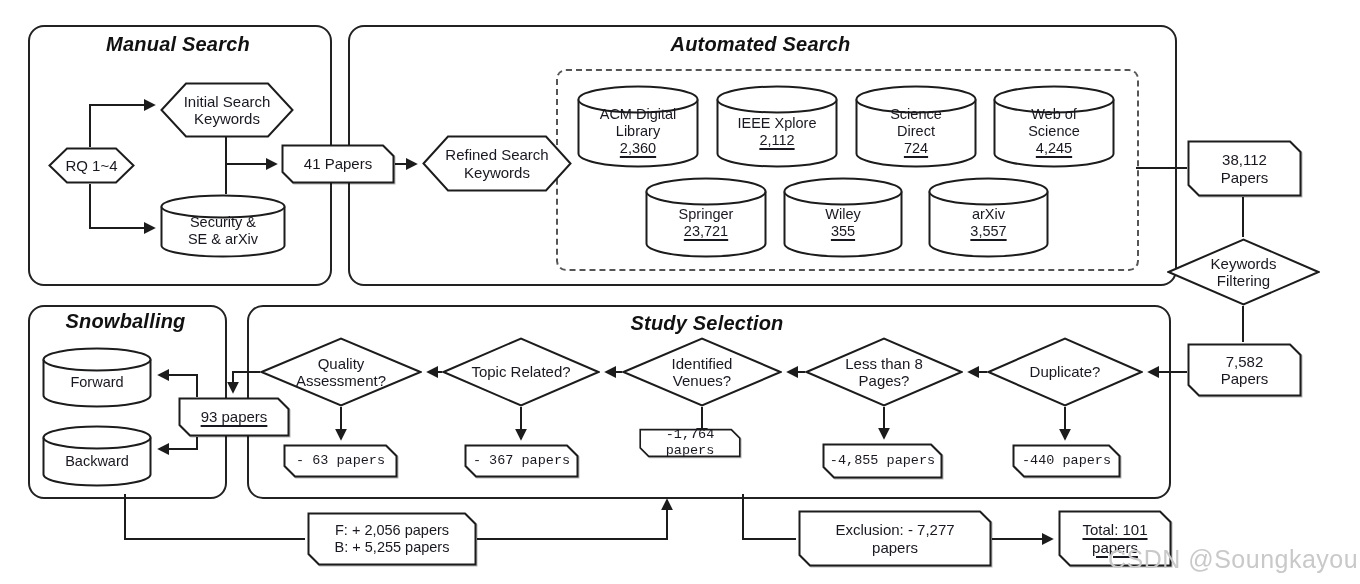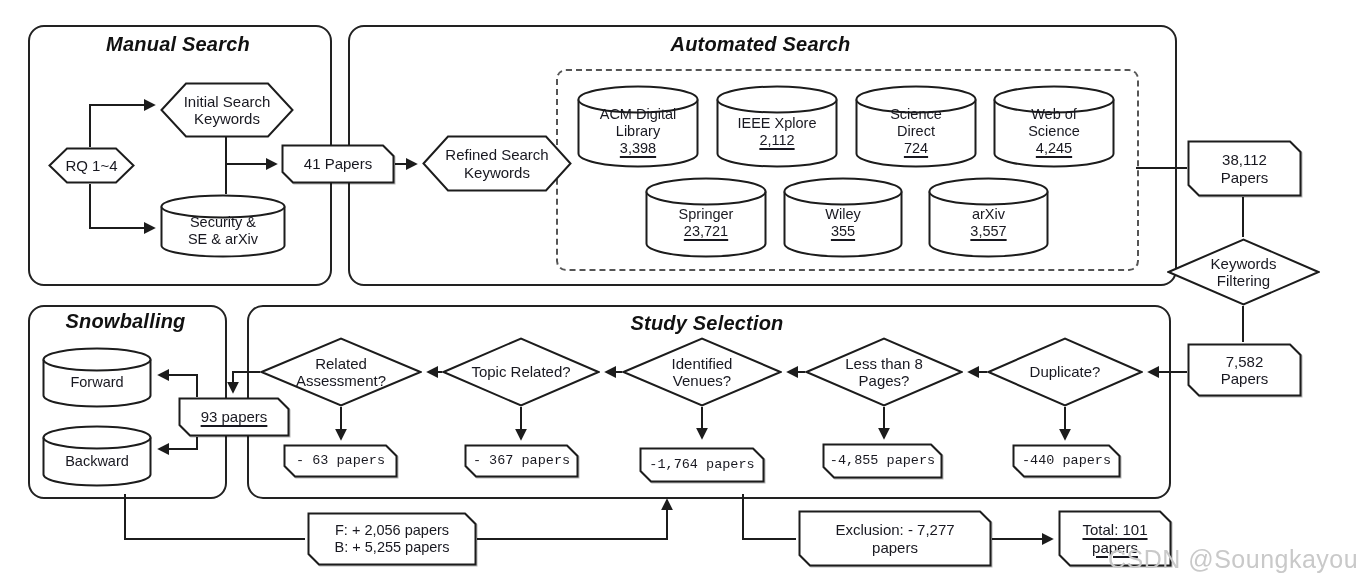--- a/index.html
+++ b/index.html
@@ -115,21 +115,21 @@
     </div>
   </div>
   <div class="node cyl" style="left:577px;top:85px;width:122px;height:83px">
       <svg class="shape" viewBox="0 0 122 83">
         <path d="M1.5,14.5 V68.5 A59.5,13 0 0 0 120.5,68.5 V14.5"></path>
         <ellipse cx="61" cy="14.5" rx="59.5" ry="13"></ellipse>
       </svg>
     <div class="label">
       <span class="ln">ACM Digital</span>
       <span class="ln">Library</span>
-      <span class="ln u">3,398</span>
+      <span class="ln u">2,360</span>
     </div>
   </div>
   <div class="node cyl" style="left:716px;top:85px;width:122px;height:83px">
       <svg class="shape" viewBox="0 0 122 83">
         <path d="M1.5,14.5 V68.5 A59.5,13 0 0 0 120.5,68.5 V14.5"></path>
         <ellipse cx="61" cy="14.5" rx="59.5" ry="13"></ellipse>
       </svg>
     <div class="label">
       <span class="ln">IEEE Xplore</span>
       <span class="ln u">2,112</span>
@@ -214,21 +214,21 @@
       <span class="ln">7,582</span>
       <span class="ln">Papers</span>
     </div>
   </div>
 
   <div class="node diamond" style="left:260px;top:337px;width:162px;height:70px">
       <svg class="shape" viewBox="0 0 162 70">
         <path d="M1.5,35 L81,1.5 L160.5,35 L81,68.5 Z"></path>
       </svg>
     <div class="label">
-      <span class="ln">Related</span>
+      <span class="ln">Quality</span>
       <span class="ln">Assessment?</span>
     </div>
   </div>
   <div class="node diamond" style="left:442px;top:337px;width:158px;height:70px">
       <svg class="shape" viewBox="0 0 158 70">
         <path d="M1.5,35 L79,1.5 L156.5,35 L79,68.5 Z"></path>
       </svg>
     <div class="label">Topic Related?</div>
   </div>
   <div class="node diamond" style="left:622px;top:337px;width:160px;height:70px">
@@ -282,21 +282,21 @@
         <path d="M1.5,1.5 L103,1.5 L113.5,12 L113.5,32.5 L12,32.5 L1.5,22 Z"></path>
       </svg>
     <div class="label">- 63 papers</div>
   </div>
   <div class="node card small" style="left:464px;top:444px;width:115px;height:34px">
       <svg class="shape" viewBox="0 0 115 34">
         <path d="M1.5,1.5 L103,1.5 L113.5,12 L113.5,32.5 L12,32.5 L1.5,22 Z"></path>
       </svg>
     <div class="label">- 367 papers</div>
   </div>
-  <div class="node card small" style="left:639px;top:447px;width:126px;height:36px">
+  <div class="node card small" style="left:639px;top:425px;width:102px;height:36px">
       <svg class="shape" viewBox="0 0 126 36">
         <path d="M1.5,1.5 L114,1.5 L124.5,12 L124.5,34.5 L12,34.5 L1.5,24 Z"></path>
       </svg>
     <div class="label">-1,764 papers</div>
   </div>
   <div class="node card small" style="left:822px;top:443px;width:121px;height:36px">
       <svg class="shape" viewBox="0 0 121 36">
         <path d="M1.5,1.5 L109,1.5 L119.5,12 L119.5,34.5 L12,34.5 L1.5,24 Z"></path>
       </svg>
     <div class="label">-4,855 papers</div>

